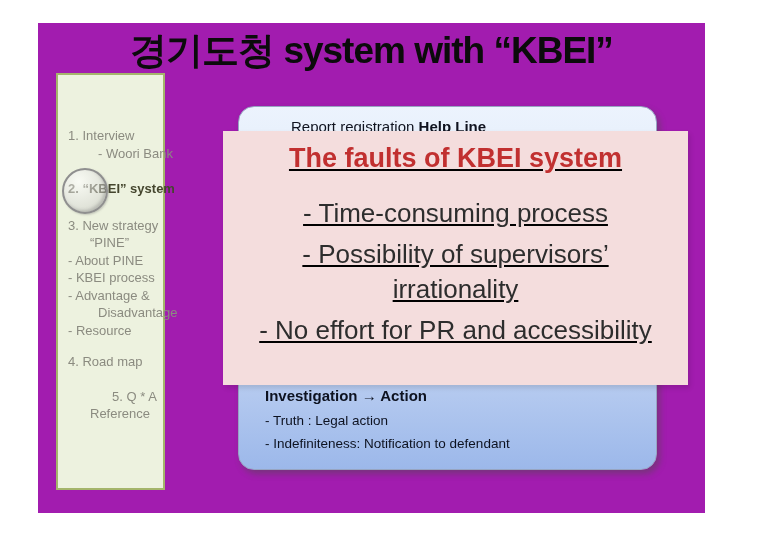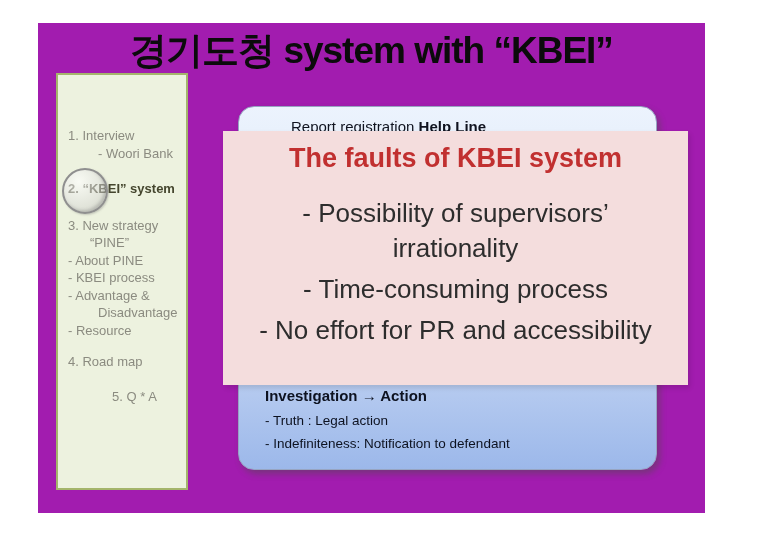--- a/index.html
+++ b/index.html
@@ -11,21 +11,21 @@
     position:absolute;left:38px;top:23px;width:667px;height:490px;
     background:#a21caf;
   }
   .slide-title{
     position:absolute;top:6px;left:0;width:100%;text-align:center;
     font-size:37px;line-height:44px;font-weight:bold;color:#0b0b0b;
     letter-spacing:-1px;white-space:nowrap;
   }
   
   .sidebar{
-    position:absolute;left:18px;top:50px;width:132px;height:417px;
+    position:absolute;left:18px;top:50px;width:109px;height:417px;
     background:#edf2df;border:2px solid #a4b56b;box-sizing:border-box;
     padding:52px 4px 0 10px;
   }
   .si{font-size:13px;line-height:17.5px;color:#8b8b80;white-space:nowrap;}
   .si.bold{color:#45462e;font-weight:bold;position:relative;z-index:2;}
   .ind1{padding-left:22px;}
   .ind2{padding-left:30px;}
   .gap18{margin-top:18px;}
   .gap19{margin-top:19px;}
   .gap14{margin-top:14px;}
@@ -48,21 +48,21 @@
     position:absolute;top:11px;left:52px;font-size:15px;color:#10131f;white-space:nowrap;
   }
   .blue-header .bold{font-weight:bold;}
   .blue-footer{position:absolute;top:280px;left:26px;color:#0d1220;}
   .blue-footer .ftitle{font-size:15px;font-weight:bold;margin-bottom:9px;white-space:nowrap;}
   .blue-footer .fline{font-size:13.5px;margin-bottom:8px;white-space:nowrap;}
   
   .pinkbox{
     position:absolute;left:185px;top:108px;width:465px;height:254px;
     background:#f4dddd;box-shadow:2px 3px 5px rgba(0,0,0,0.12);
-    overflow:hidden;z-index:5;
+    overflow:hidden;z-index:5;text-decoration:underline;
   }
   .pink-title{
     margin-top:9px;text-align:center;font-size:27px;line-height:36px;
     font-weight:bold;color:#c13030;white-space:nowrap;
   }
   .pink-lines{margin-top:20px;}
   .pink-line{
     width:432px;margin:0 auto 6px;text-align:center;
     font-size:26px;line-height:35px;color:#2d2d2d;
   }
@@ -81,35 +81,36 @@
     <div class="si bold gap18">2. “KBEI” system</div>
     <div class="si gap19">3. New strategy</div>
     <div class="si ind1">“PINE”</div>
     <div class="si">- About PINE</div>
     <div class="si">- KBEI process</div>
     <div class="si">- Advantage &amp;</div>
     <div class="si ind2">Disadvantage</div>
     <div class="si">- Resource</div>
     <div class="si gap14">4. Road map</div>
     <div class="si gap17">5. Q * A</div>
+    <div class="si ind1">Reference</div>
   </div>
 
   <div class="bluebox">
     <div class="blue-header">
       <span>Report registration </span><span class="bold">Help Line</span>
     </div>
     <div class="blue-footer">
       <div class="ftitle">Investigation → Action</div>
       <div class="fline">- Truth : Legal action</div>
       <div class="fline">- Indefiniteness: Notification to defendant</div>
     </div>
   </div>
 
   <div class="pinkbox">
     <div class="pink-title">The faults of KBEI system</div>
     <div class="pink-lines">
+      <div class="pink-line">- Time-consuming process</div>
       <div class="pink-line">- Possibility of supervisors’ irrationality</div>
-      <div class="pink-line">- Time-consuming process</div>
       <div class="pink-line">- No effort for PR and accessibility</div>
     </div>
   </div>
 
 </div>
 
 </body></html>

